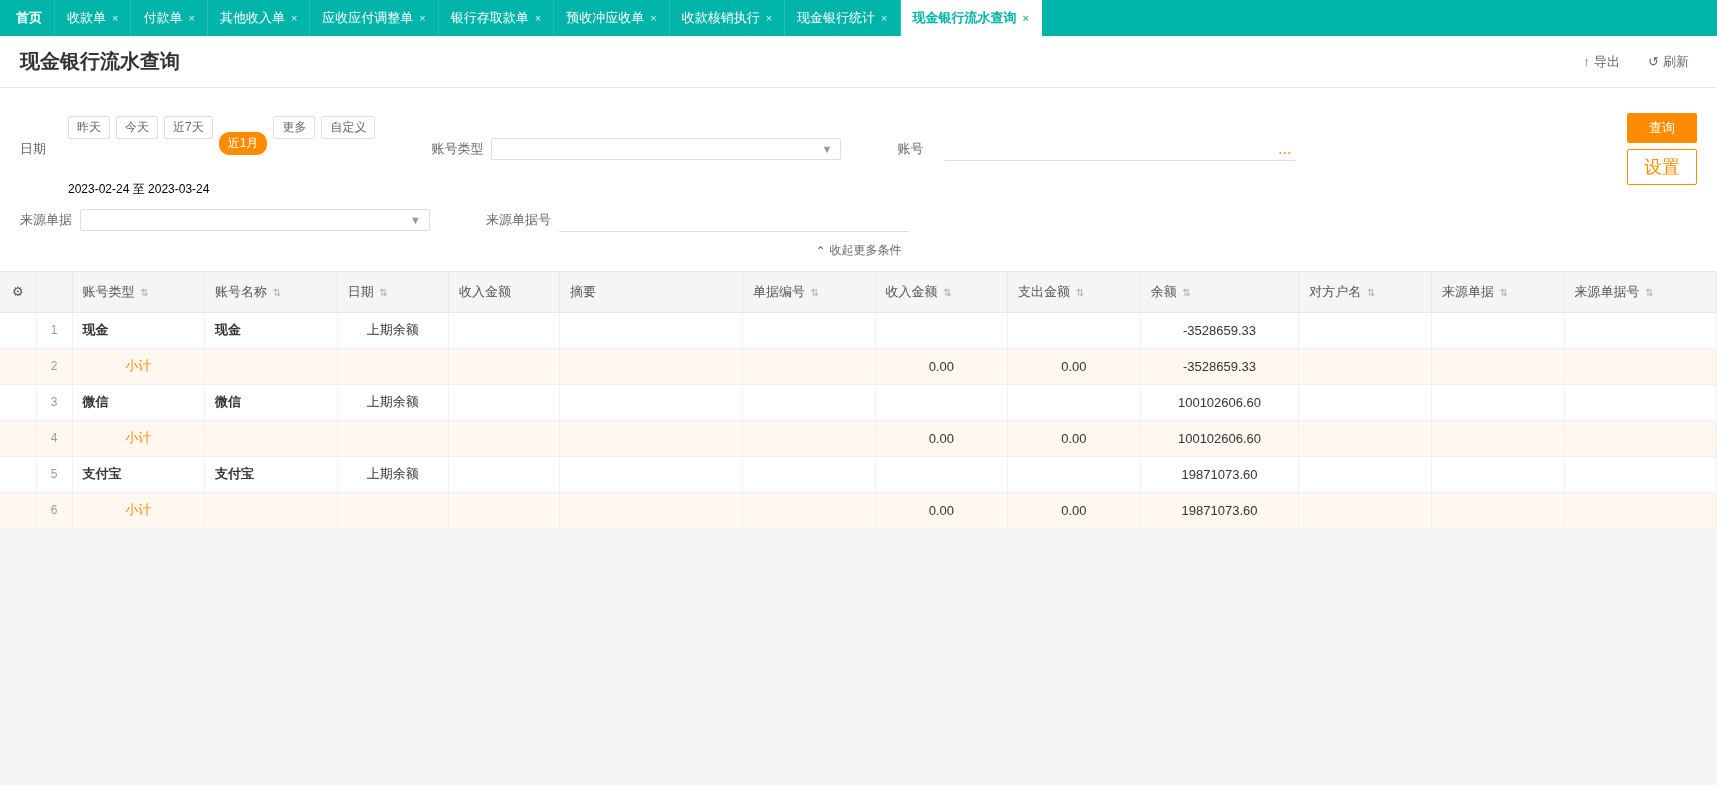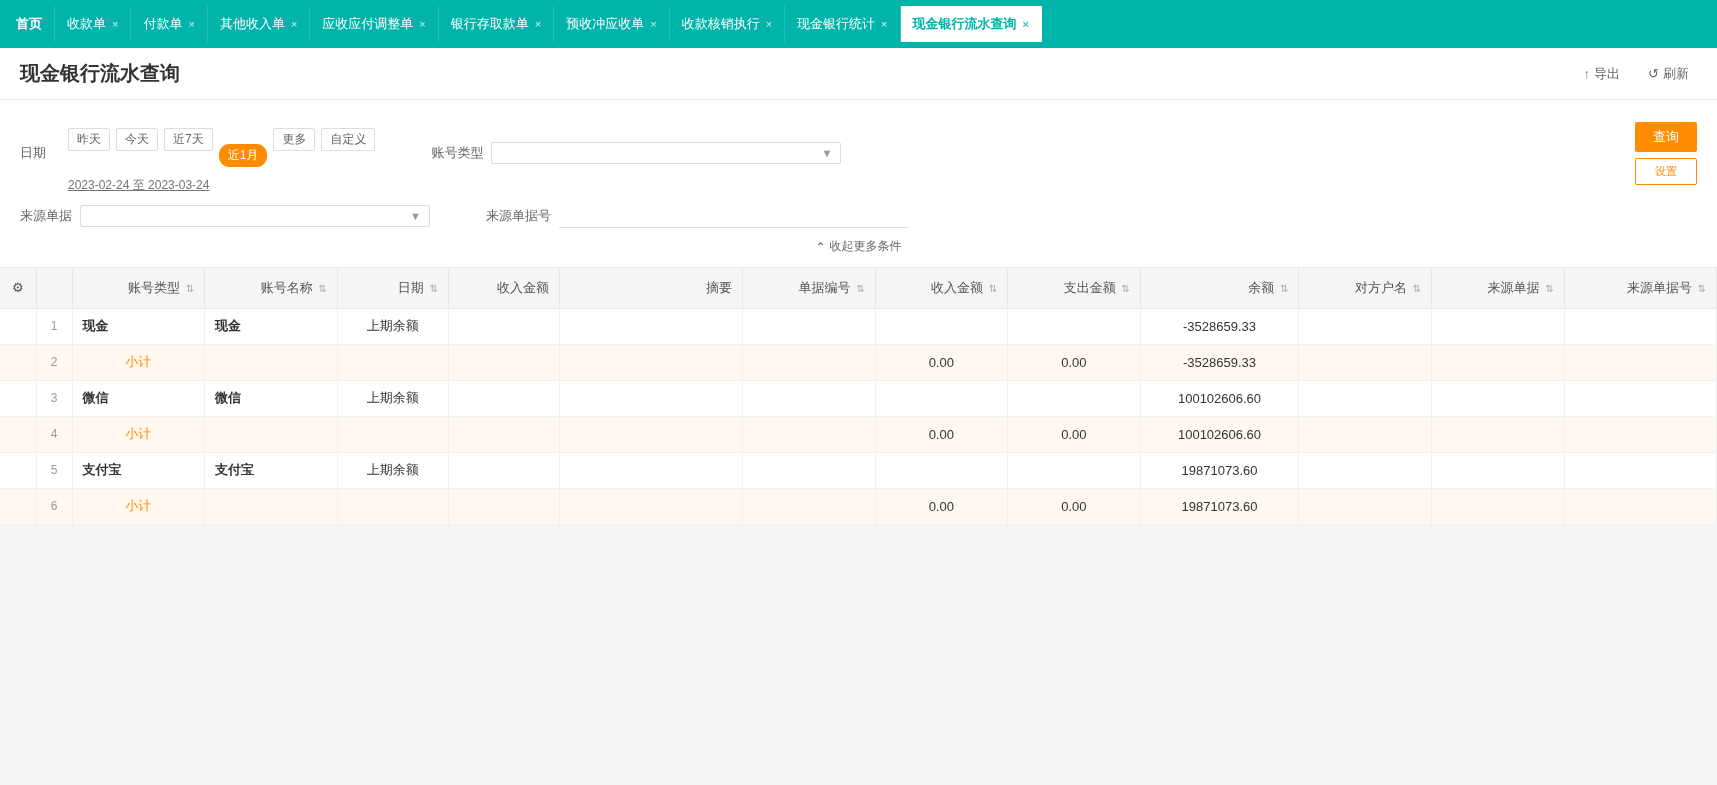--- a/index.html
+++ b/index.html
@@ -3,21 +3,21 @@
   <meta charset="utf-8">
   <style>
     * { box-sizing: border-box; margin: 0; padding: 0; }
     body { font-family: 'Microsoft YaHei', Arial, sans-serif; font-size: 13px; background: #f5f5f5; color: #333; }
 
     
     .top-nav {
       background: #00b4aa;
       display: flex;
       align-items: center;
-      height: 48px;
+      height: 36px;
       padding: 0 4px;
       overflow: hidden;
     }
     .nav-item {
       color: #fff;
       padding: 0 12px;
       height: 36px;
       display: flex;
       align-items: center;
       cursor: pointer;
@@ -103,24 +103,23 @@
       color: #666;
     }
     .date-btn.active {
       background: #ff8c00;
       border-color: #ff8c00;
       color: #fff;
       border-radius: 10px;
       margin-top: 32px;
     }
     .date-range {
-      color: #737373;
+      color: #000000;
       font-size: 12px;
-      margin-top: 2px;
-      text-decoration: underline;
+      margin-top: 18px;
     }
     .filter-select {
       display: flex;
       align-items: center;
       border: 1px solid #ddd;
       border-radius: 2px;
       padding: 4px 8px;
       min-width: 200px;
       background: #fff;
       cursor: pointer;
@@ -158,21 +157,21 @@
       cursor: pointer;
       font-size: 13px;
     }
     .settings-btn {
       background: #fff;
       color: #ff8c00;
       border: 1px solid #ff8c00;
       padding: 5px 16px;
       border-radius: 2px;
       cursor: pointer;
-      font-size: 11px;
+      font-size: 18px;
     }
     .collapse-row {
       display: flex;
       justify-content: center;
       margin-top: 4px;
     }
     .collapse-btn {
       color: #666;
       font-size: 12px;
       cursor: pointer;
@@ -193,21 +192,21 @@
       width: 100%;
       border-collapse: collapse;
       font-size: 13px;
     }
     thead tr {
       background: #f5f5f5;
       border-bottom: 1px solid #e8e8e8;
       height: 40px;
     }
     thead th {
-      text-align: right;
+      text-align: left;
       padding: 8px 10px;
       font-weight: normal;
       color: #555;
       border-right: 1px solid #e8e8e8;
       white-space: nowrap;
       position: relative;
     }
     thead th .sort-icon {
       font-size: 10px;
       color: #aaa;
@@ -329,20 +328,27 @@
     </div>
 
     <div class="filter-col" style="margin-left:40px;">
       <span class="filter-label">账号类型</span>
       <div class="filter-select filter-select-wide">
         <span></span>
         <span class="chevron-icon">▼</span>
       </div>
     </div>
 
+    <div class="filter-col" style="margin-left:40px;">
+      <span class="filter-label">账号</span>
+      <div class="account-field">
+        <input class="account-input" type="text" style="">
+        <span class="dots-btn orange-text">...</span>
+      </div>
+    </div>
 
     <div style="margin-left:auto; display:flex; flex-direction:column; gap:6px;justify-content:center;">
       <button class="query-btn">查询</button>
       <button class="settings-btn">设置</button>
     </div>
   </div>
 
   <div class="filter-row">
     <div class="filter-col">
       <span class="filter-label">来源单据</span>

